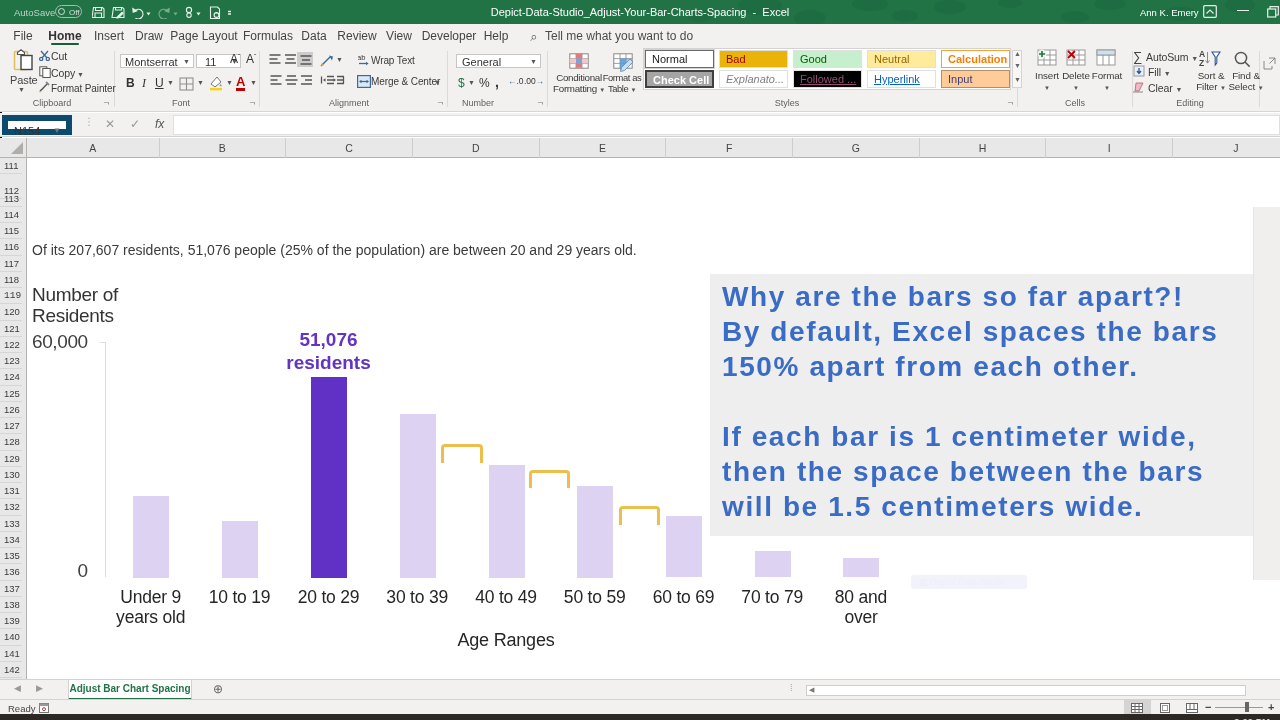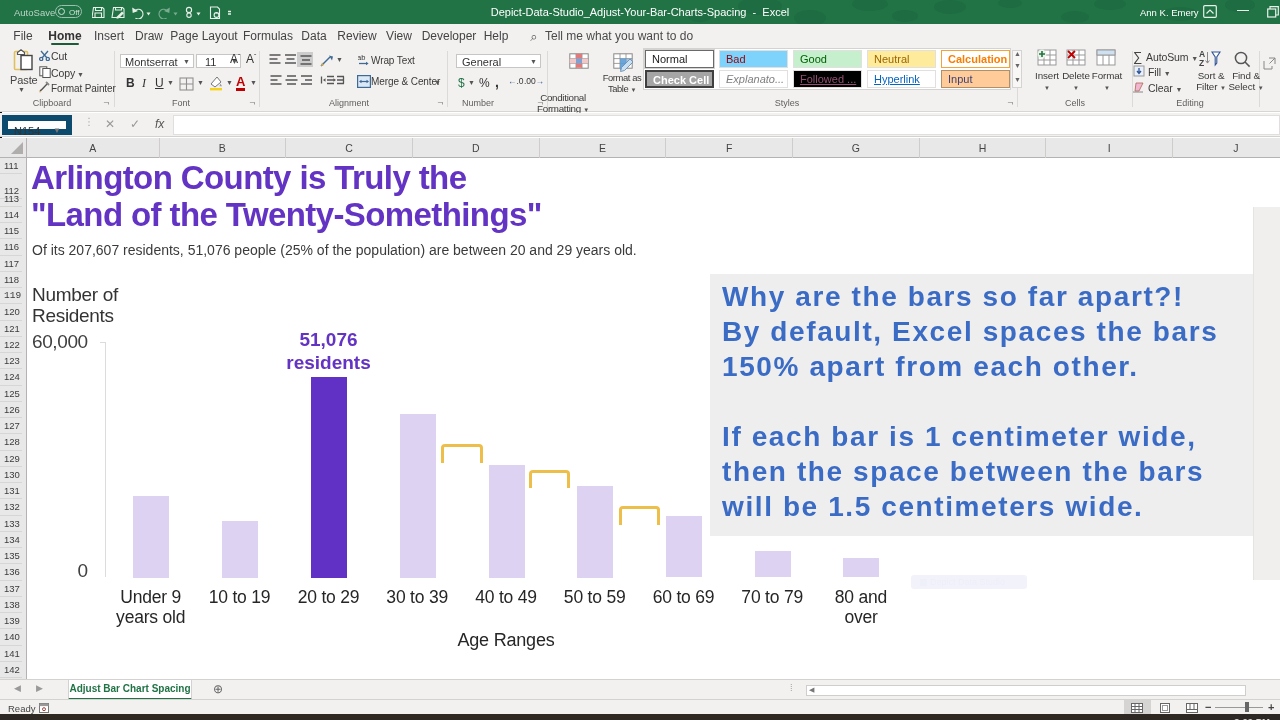--- a/index.html
+++ b/index.html
@@ -267,33 +267,33 @@
 
     <svg class="abs" style="left:569px;top:5px;" width="20" height="16" viewBox="0 0 20 16">
         <rect x="0.8" y="0.8" width="18.4" height="14.4" fill="#fff" stroke="#8a8886"></rect>
         <path d="M0.8 5.6h18.4M0.8 10.4h18.4M7 0.8v14.4M13 0.8v14.4" stroke="#8a8886" stroke-width="0.8"></path>
         <rect x="7" y="0.8" width="6" height="4.8" fill="#e07b7b"></rect>
         <rect x="7" y="10.4" width="6" height="4.4" fill="#e07b7b"></rect>
         <rect x="7" y="5.6" width="6" height="4.8" fill="#7ba3d6"></rect>
         <rect x="13" y="5.6" width="6" height="4.8" fill="#f2c7c7"></rect>
         <rect x="0.8" y="5.6" width="6.2" height="4.8" fill="#f2c7c7"></rect>
       </svg>
-    <span class="ric" style="left:535px;top:24px;width:56px;text-align:center;font-size:9.8px;letter-spacing:-0.3px;margin-top:20px;">Conditional<br>Formatting <span style="font-size:6px;color:#555;">▼</span></span>
+    <span class="ric" style="left:551px;top:24px;width:56px;text-align:center;font-size:9.8px;letter-spacing:-0.3px;">Conditional<br>Formatting <span style="font-size:6px;color:#555;">▼</span></span>
     <svg class="abs" style="left:613px;top:5px;" width="22" height="19" viewBox="0 0 22 19">
         <rect x="0.8" y="0.8" width="18.4" height="14.4" fill="#fff" stroke="#8a8886"></rect>
         <path d="M0.8 5.6h18.4M0.8 10.4h18.4M7 0.8v14.4M13 0.8v14.4" stroke="#8a8886" stroke-width="0.8"></path>
         <path d="M7 5.6h6v9.6c-2 2.5-4 2.8-6 1.5z" fill="#5b9bd5" opacity="0.9"></path>
         <path d="M13 5.6h6v4.8h-6z" fill="#5b9bd5" opacity="0.55"></path>
         <path d="M8.5 14.5L17 6l3 3-8.5 8.5-4 1z" fill="#c8dff2" stroke="#6a8db0" stroke-width="0.9"></path>
       </svg>
     <span class="ric" style="left:597px;top:24px;width:50px;text-align:center;font-size:9.4px;letter-spacing:-0.4px;">Format as<br>Table <span style="font-size:6px;color:#555;">▼</span></span>
 
     <div class="abs" style="left:643px;top:0px;width:368px;height:42px;background:#fff;border:1px solid #d5d3d1;"></div>
     <div class="chip" style="left:645px;top:2px;background:#fff;color:#1a1a1a;border:1px solid #6a6a6a;outline:1px solid #d5d3d1;">Normal</div>
-    <div class="chip" style="left:719px;top:2px;background:#7dd3fc;color:#9c0006;">Bad</div>
+    <div class="chip" style="left:719px;top:2px;background:#eab308;color:#9c0006;">Bad</div>
     <div class="chip" style="left:793px;top:2px;background:#c6efce;color:#006100;">Good</div>
     <div class="chip" style="left:867px;top:2px;background:#ffeb9c;color:#9c6500;">Neutral</div>
     <div class="chip" style="left:941px;top:2px;background:#fff;color:#fa7d00;border:1px solid #f2a33a;font-weight:bold;">Calculation</div>
     <div class="chip" style="left:645px;top:22px;background:#a5a5a5;color:#fff;border:2px solid #3f3f3f;font-weight:bold;">Check Cell</div>
     <div class="chip" style="left:719px;top:22px;background:#fff;color:#7f7f7f;font-style:italic;">Explanato...</div>
     <div class="chip" style="left:793px;top:22px;background:#000000;color:#954f72;text-decoration:underline;">Followed ...</div>
     <div class="chip" style="left:867px;top:22px;background:#fff;color:#0563c1;text-decoration:underline;">Hyperlink</div>
     <div class="chip" style="left:941px;top:22px;background:#ffcc99;color:#3f3f76;border:1px solid #b0906a;">Input</div>
     <div class="abs" style="left:1012px;top:2px;width:10px;height:38px;border:1px solid #d5d3d1;background:#f8f7f6;">
       <span style="position:absolute;left:1px;top:-1px;font-size:7px;color:#666;">▲</span>
@@ -406,21 +406,20 @@
         <div class="rh" style="top: 438.75px;">138</div>
         <div class="rh" style="top: 455px;">139</div>
         <div class="rh" style="top: 471.25px;">140</div>
         <div class="rh" style="top: 487.5px;">141</div>
         <div class="rh" style="top: 503.75px;">142</div>
       </div>
     <div id="selall"></div>
     <div id="chart"></div>
   </div>
 
-  <div class="abs" style="left:31px;top:160px;font-size:33px;font-weight:bold;color:#6333c4;line-height:36.5px;letter-spacing:-0.6px;">Arlington County is Truly the<br>"Land of the Twenty-Somethings"</div>
   <div class="abs" style="left:32px;top:242px;font-size:14px;color:#3b3b3b;">Of its 207,607 residents, 51,076 people (25% of the population) are between 20 and 29 years old.</div>
   <div class="abs" style="left:32px;top:285px;font-size:19px;color:#333;line-height:20.5px;letter-spacing:-0.3px;">Number of<br>Residents</div>
   <div class="abs" style="left:32px;top:331px;font-size:19px;color:#404040;letter-spacing:-0.4px;">60,000</div>
   <div class="abs" style="left:60px;top:560px;width:28px;font-size:19px;color:#404040;text-align:right;">0</div>
   <div class="abs" style="left:104.5px;top:341.8px;width:1.5px;height:235px;background:#dcdcdc;"></div>
   <div class="abs" style="left:99.5px;top:341.8px;width:6.5px;height:1.5px;background:#dcdcdc;"></div>
 
   <div class="bar" style="left:133px;top:495.5px;height:82px;"></div>
   <div class="bar" style="left:222px;top:521px;height:56.5px;"></div>
   <div class="bar" id="bar3" style="left:311px;top:377px;height:200.5px;"></div>

